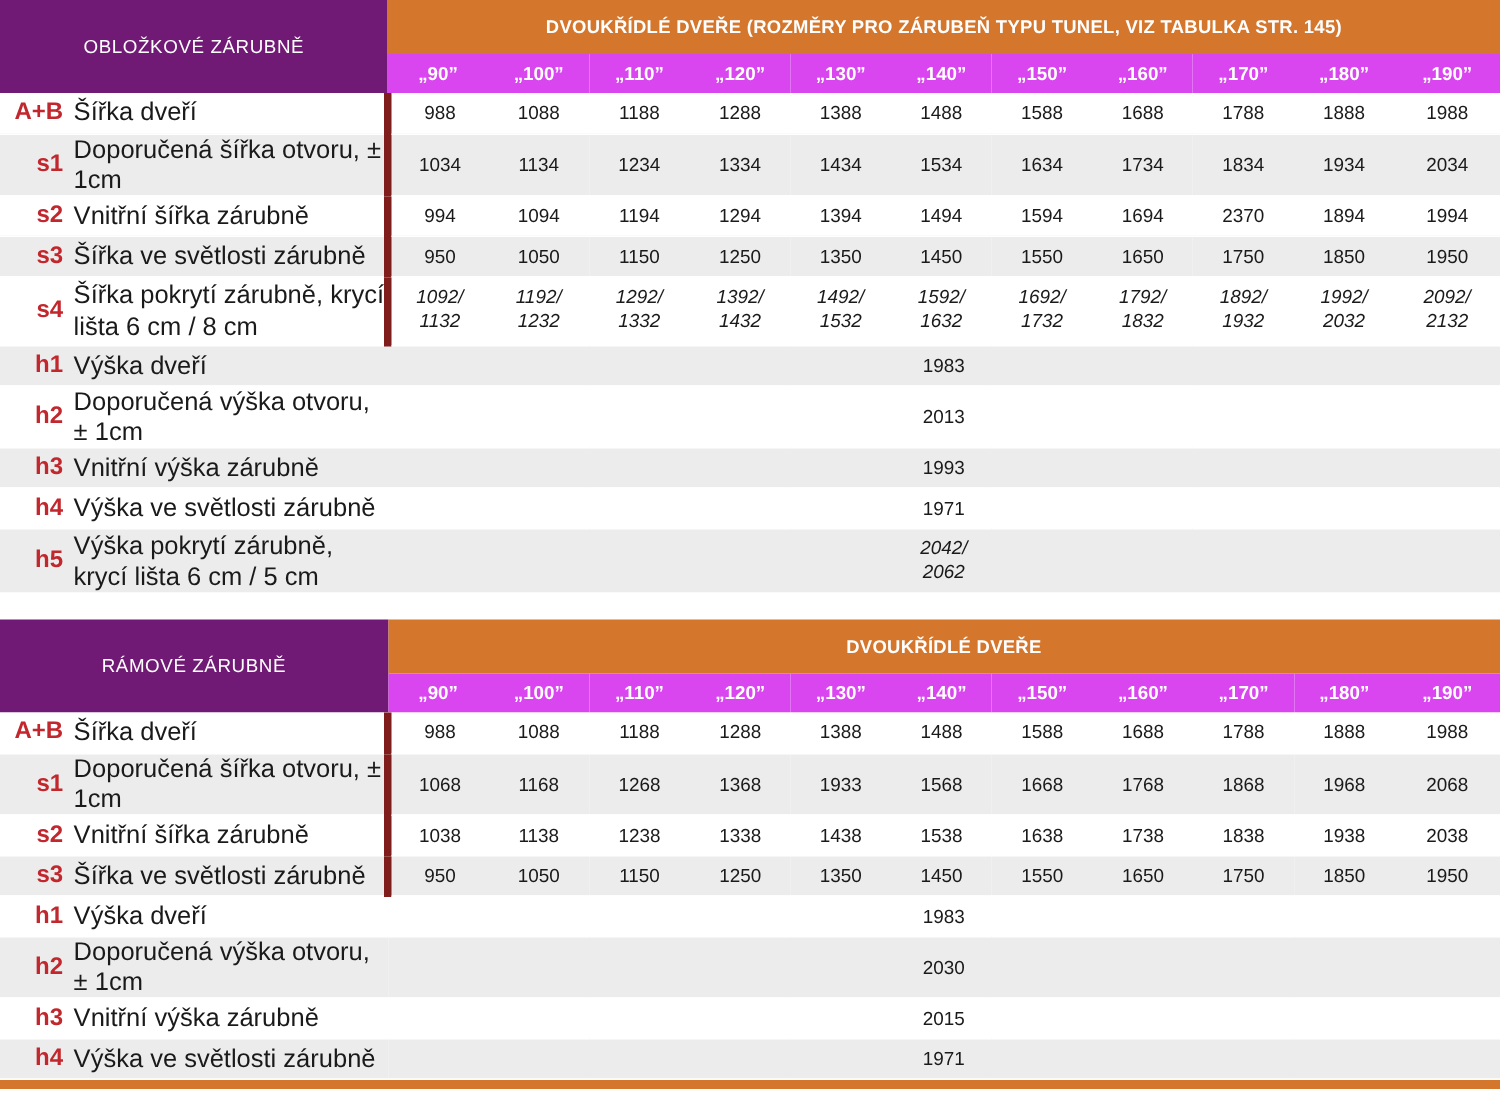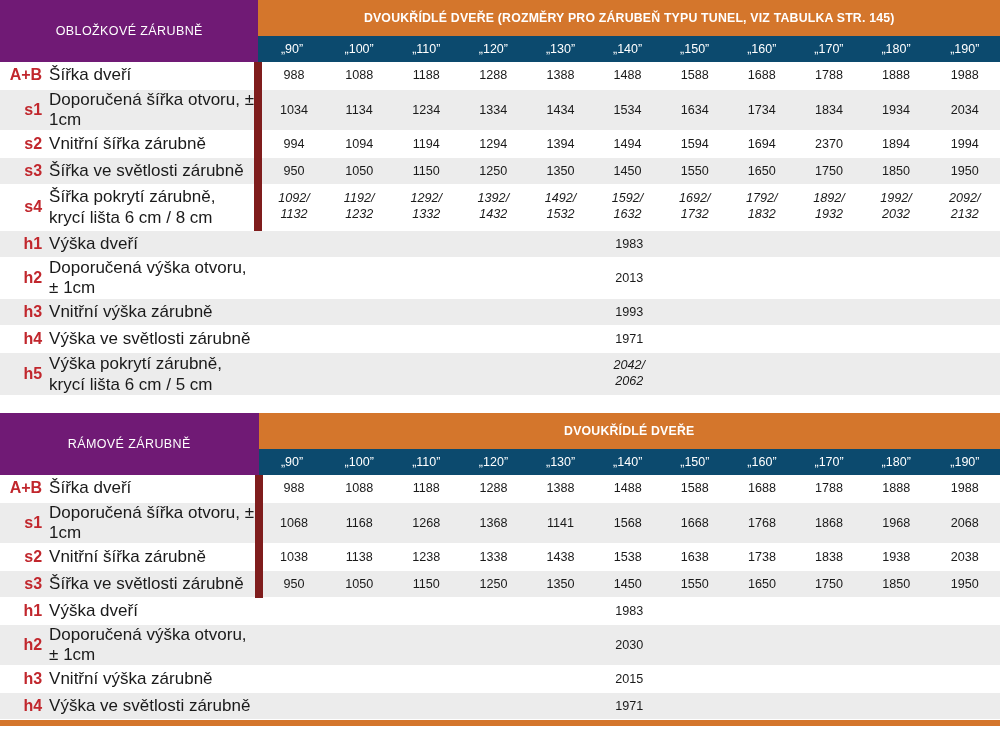--- a/index.html
+++ b/index.html
@@ -49,23 +49,23 @@
     background: #d4762c;
     color: #ffffff;
     font-weight: bold;
     font-size: 12.3px;
     letter-spacing: .2px;
     text-align: center;
     height: 36px;
     text-transform: uppercase;
   }
   .hdr-sub {
-    background: #0c4a6e;
+    background: #d946ef;
     color: #ffffff;
-    font-weight: normal;
+    font-weight: bold;
     font-size: 12.5px;
     text-align: center;
     height: 26px;
     border-left: 2px solid #ffffff;
     border-top: 2px solid #ffffff;
   }
   .hdr-sub.first { border-left: 0; }
 
   
   .code {
@@ -94,21 +94,21 @@
 
   .gap { height: 18px; background: #ffffff; }
 
   .bottom-strip {
     height: 6px;
     background: #d4762c;
   }
 
   
   td.val { border-left: 1px solid #ffffff; }
-  td.val.firstval { border-left: 8px solid #7f1d1d; }
+  td.val.firstval { border-left: 5px solid #7f1d1d; }
   td.label { border-right: 0; }
   td.span-center {
     border-left: 2px solid #ffffff;
   }
 </style>
 </head>
 <body>
 
 <div class="page">
 
@@ -315,21 +315,21 @@
         <td class="val">1888</td>
         <td class="val">1988</td>
       </tr>
       <tr class="r-even rowline rowh">
         <td class="code">s1</td>
         <td class="label">Doporučená šířka otvoru, ± 1cm</td>
         <td class="val firstval">1068</td>
         <td class="val">1168</td>
         <td class="val">1268</td>
         <td class="val">1368</td>
-        <td class="val">1141</td>
+        <td class="val">1933</td>
         <td class="val">1568</td>
         <td class="val">1668</td>
         <td class="val">1768</td>
         <td class="val">1868</td>
         <td class="val">1968</td>
         <td class="val">2068</td>
       </tr>
       <tr class="r-odd rowline rowh">
         <td class="code">s2</td>
         <td class="label">Vnitřní šířka zárubně</td>

